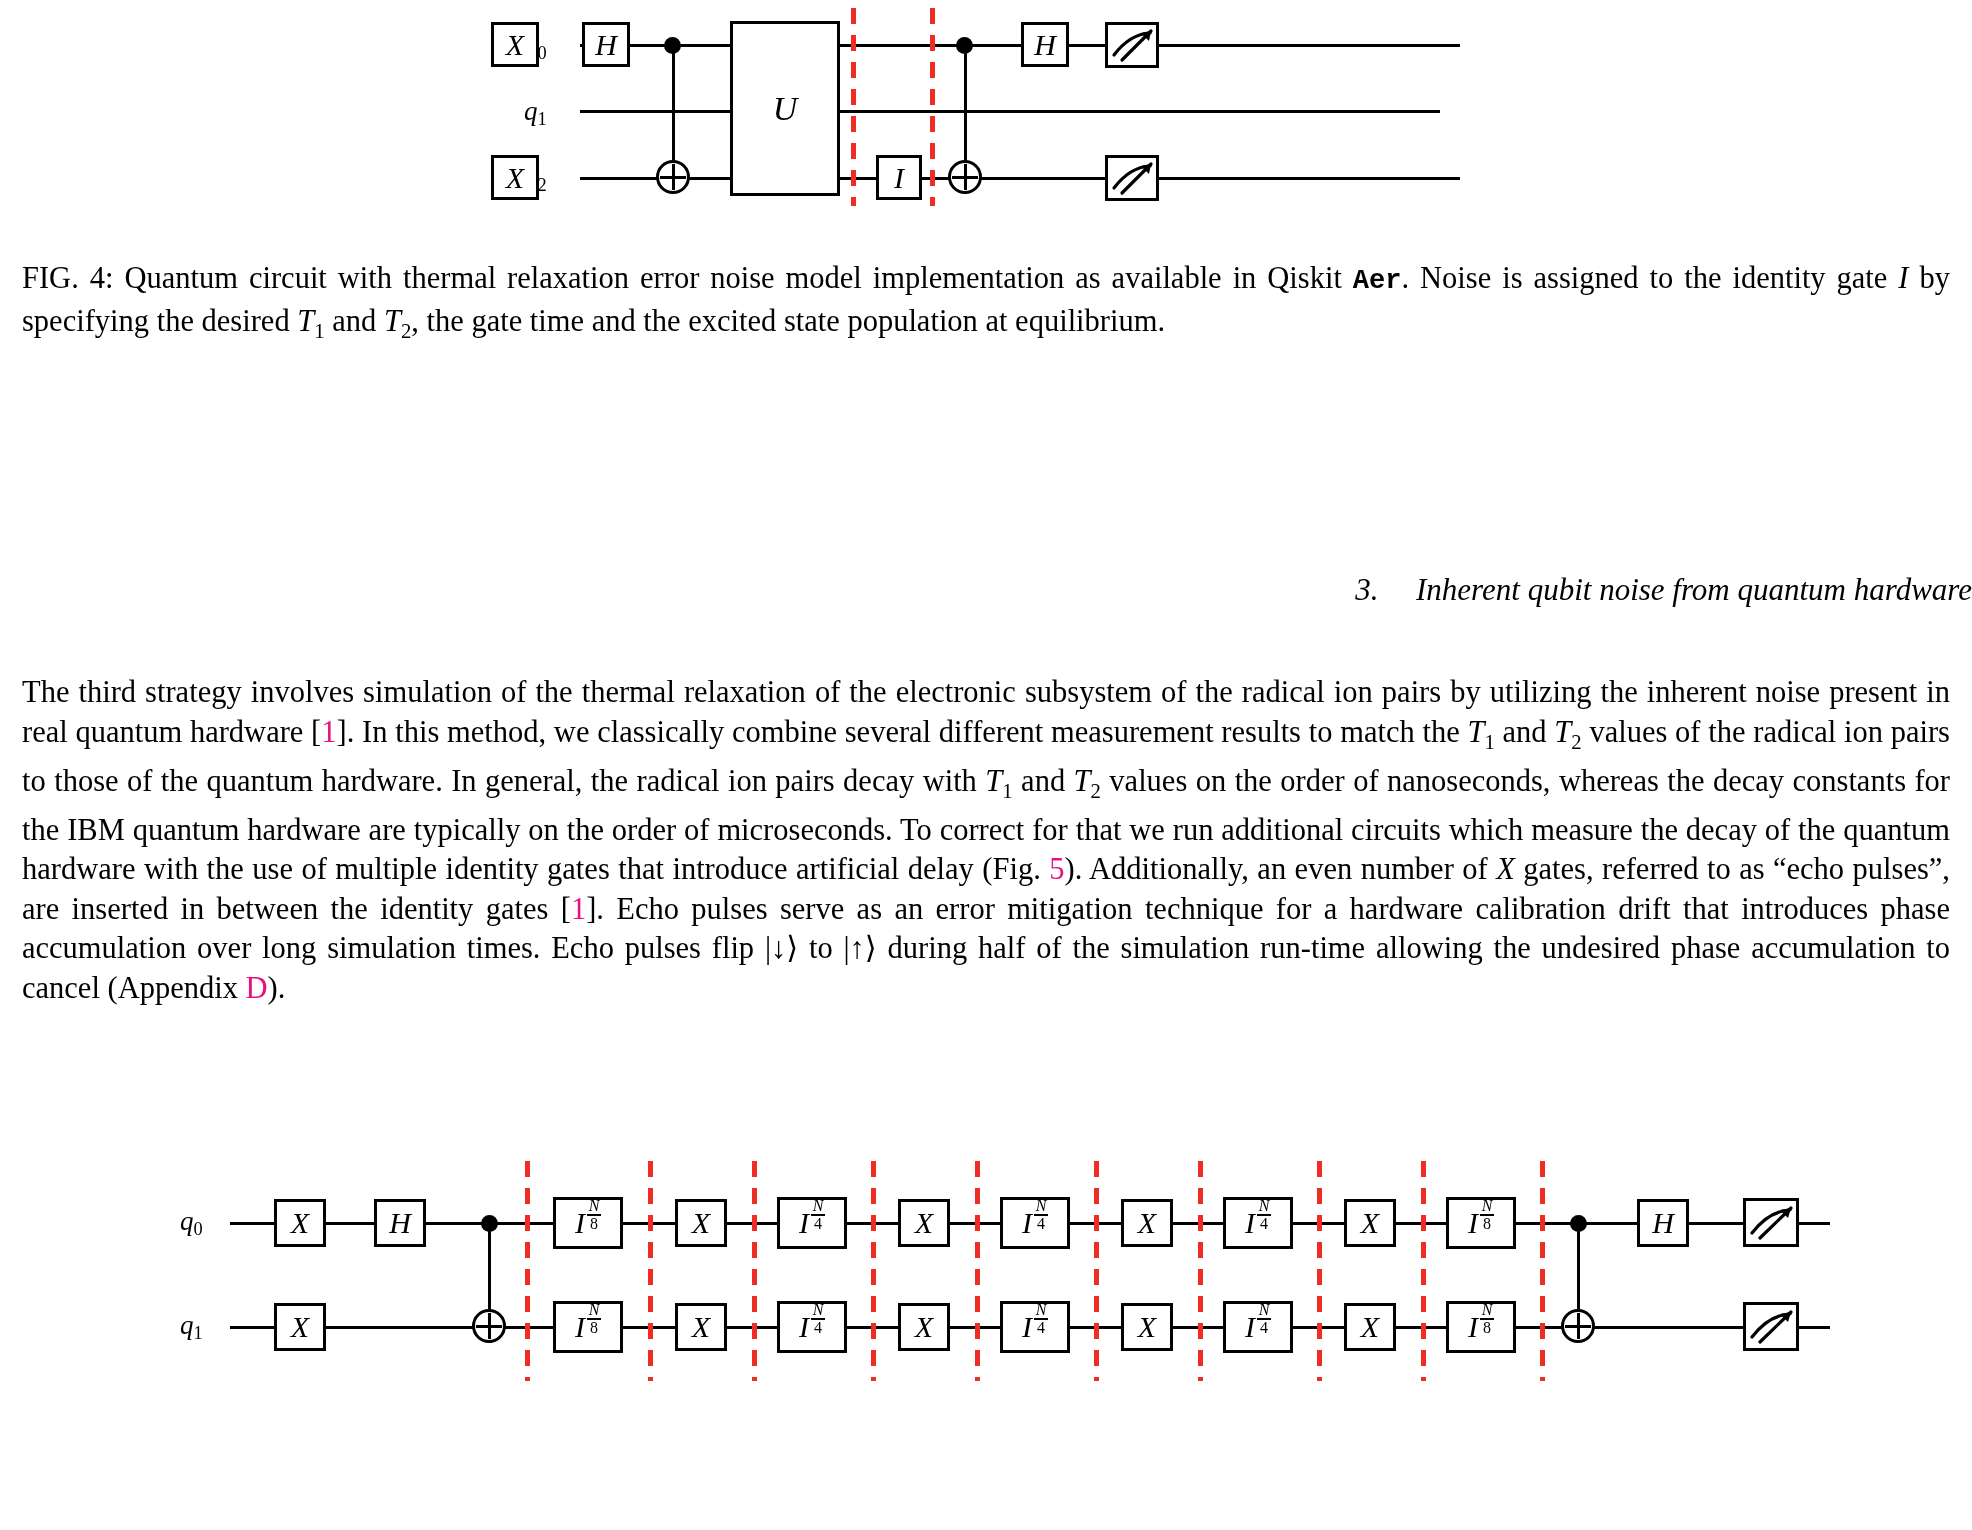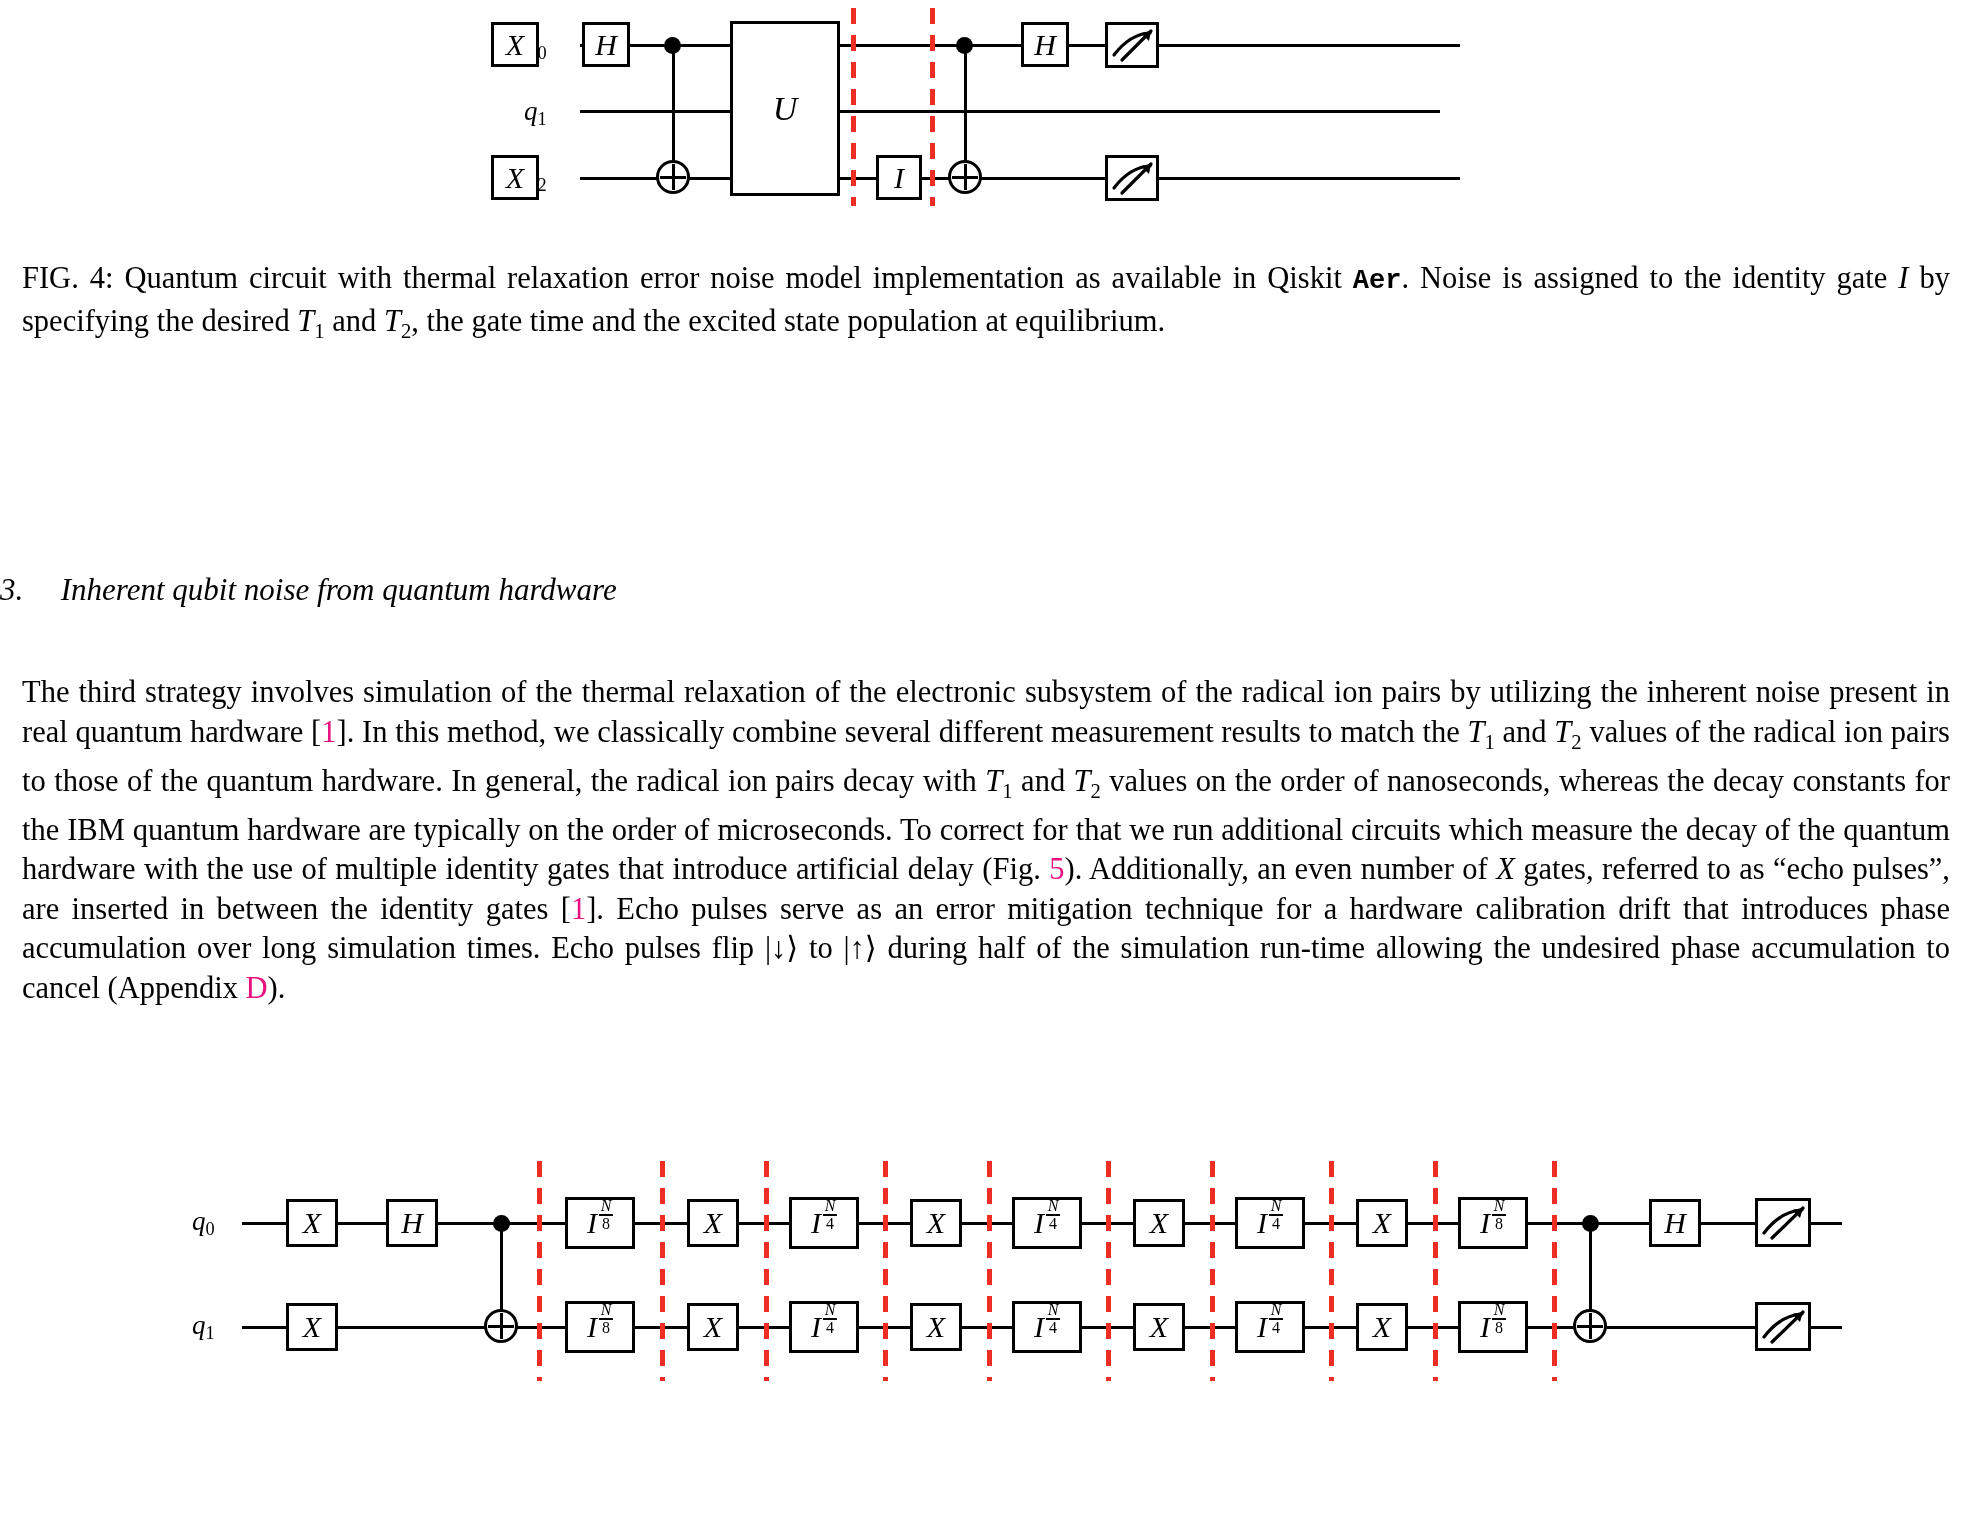--- a/index.html
+++ b/index.html
@@ -232,32 +232,32 @@
         <path d="M 17 38 L 46 9" stroke="#000000" stroke-width="3.2" stroke-linecap="round"></path>
         <path d="M 46 9 L 36 11 L 44 19 Z" fill="#000000"></path>
       </svg>
     </div>
   </div>
 
   <div class="caption" style="position:absolute; left:22px; top:258px; width:1928px;">
     <span>FIG. 4:</span><span> </span><span>Quantum circuit with thermal relaxation error noise model implementation as available in Qiskit </span><span class="mono">Aer</span><span>. Noise is assigned to the identity gate </span><span class="mathit">I</span><span> by specifying the desired </span><span class="mathit">T</span><sub class="msub">1</sub><span> and </span><span class="mathit">T</span><sub class="msub">2</sub><span>, the gate time and the excited state population at equilibrium.</span>
   </div>
 
-  <div style="position:absolute; left:0; top:572px; width:1972px; text-align:left;
+  <div style="position:absolute; left:0; top:572px; width:1972px; text-align:right;
               font-style:italic; font-size:31px; font-family:'Liberation Serif', serif;">
     <span>3.</span>
     <span style="display:inline-block; width:22px;"></span>
     <span>Inherent qubit noise from quantum hardware</span>
   </div>
 
   <div class="body-text" style="position:absolute; left:22px; top:673px; width:1928px;">
     <span>The third strategy involves simulation of the thermal relaxation of the electronic subsystem of the radical ion pairs by utilizing the inherent noise present in real quantum hardware [</span><span class="cite" style="color: rgb(232, 17, 127);">1</span><span>]. In this method, we classically combine several different measurement results to match the </span><span class="mathit">T</span><sub class="msub">1</sub><span> and </span><span class="mathit">T</span><sub class="msub">2</sub><span> values of the radical ion pairs to those of the quantum hardware. In general, the radical ion pairs decay with </span><span class="mathit">T</span><sub class="msub">1</sub><span> and </span><span class="mathit">T</span><sub class="msub">2</sub><span> values on the order of nanoseconds, whereas the decay constants for the IBM quantum hardware are typically on the order of microseconds. To correct for that we run additional circuits which measure the decay of the quantum hardware with the use of multiple identity gates that introduce artificial delay (Fig. </span><span class="cite" style="color: rgb(232, 17, 127);">5</span><span>). Additionally, an even number of </span><span class="mathit">X</span><span> gates, referred to as “echo pulses”, are inserted in between the identity gates [</span><span class="cite" style="color: rgb(232, 17, 127);">1</span><span>]. Echo pulses serve as an error mitigation technique for a hardware calibration drift that introduces phase accumulation over long simulation times. Echo pulses flip |↓⟩ to |↑⟩ during half of the simulation run-time allowing the undesired phase accumulation to cancel (Appendix </span><span class="cite" style="color: rgb(232, 17, 127);">D</span><span>).</span>
   </div>
 
-  <div class="circuit" id="fig5" style="left:12px; top:1165px; width:1859px; height:225px;">
+  <div class="circuit" id="fig5" style="left:0px; top:1165px; width:1859px; height:225px;">
 
     <div class="qlabel" style="left:180px; top:41px;">
       <span class="mathit">q</span><sub>0</sub>
     </div>
     <div class="qlabel" style="left:180px; top:145px;">
       <span class="mathit">q</span><sub>1</sub>
     </div>
 
     <div class="wire" style="left:230px; top:57px; width:1600px;"></div>
     <div class="wire" style="left:230px; top:161px; width:1600px;"></div>

